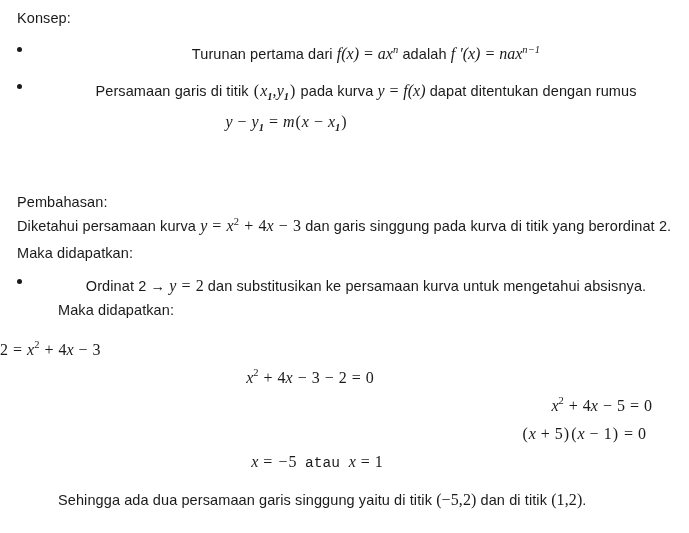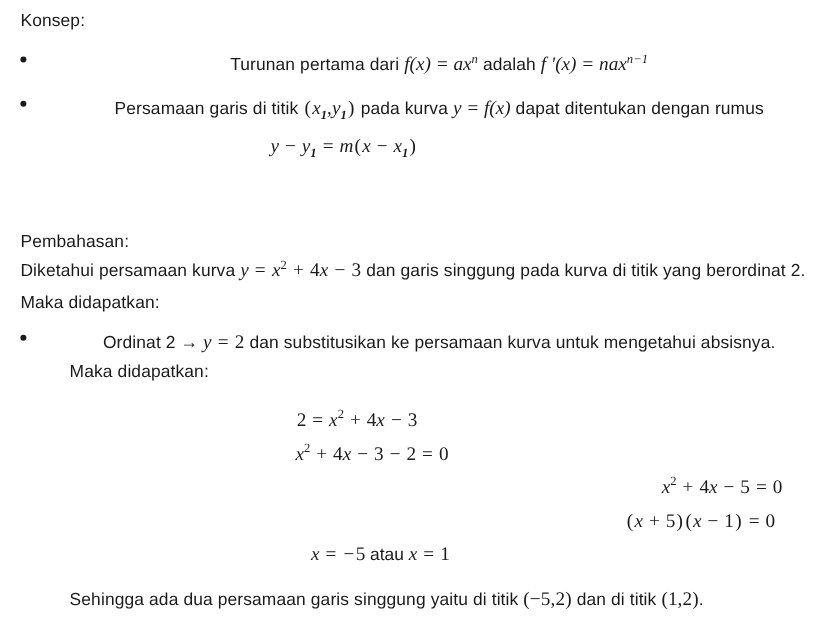--- a/index.html
+++ b/index.html
@@ -111,21 +111,21 @@
   
   #konsep         { left: 17px;  top: 8px; }
   #b1             { left: 17px;  top: 40px;  width: 655px; }
   #b2             { left: 17px;  top: 77px;  width: 655px; }
   #formula1       { left: 0;     top: 112px; width: 573px; text-align: center; }
   #dengan         { left: 58px;  top: 145px; }
   #pembahasan     { left: 17px;  top: 192px; }
   #diketahui      { left: 17px;  top: 212px; width: 655px; }
   #b3             { left: 17px;  top: 272px; width: 655px; }
   #maka           { left: 58px;  top: 300px; }
-  #eq1            { left: 0;     top: 340px; width: 595px; text-align: center; }
+  #eq1            { left: 0;     top: 340px; width: 595px; }
   #eq2            { left: 0;     top: 368px; width: 620px; text-align: center; }
   #eq3            { left: 0;     top: 396px; width: 652px; text-align: right; }
   #eq4            { left: 0;     top: 424px; width: 646px; text-align: right; }
   #eq5            { left: 0;     top: 452px; width: 634px; text-align: center; }
   #sehingga       { left: 58px;  top: 490px; }
 </style>
 </head>
 <body>
 
 <div class="page">
@@ -168,18 +168,18 @@
 
   <div class="eqline" id="eq3">
     <span class="m">x</span><sup class="msn">2</sup><span class="mop"> + </span><span class="mn">4</span><span class="m">x</span><span class="mop"> − </span><span class="mn">5</span><span class="mop"> = </span><span class="mn">0</span>
   </div>
 
   <div class="eqline" id="eq4">
     <span class="mop">(</span><span class="m">x</span><span class="mop"> + </span><span class="mn">5</span><span class="mop">)</span><span class="mop">(</span><span class="m">x</span><span class="mop"> − </span><span class="mn">1</span><span class="mop">)</span><span class="mop"> = </span><span class="mn">0</span>
   </div>
 
   <div class="eqline" id="eq5">
-    <span class="m">x</span><span class="mop"> = </span><span class="mop">−</span><span class="mn">5</span><span style="font-family:Liberation Sans, sans-serif;font-size:14.5px;"> atau </span><span class="m">x</span><span class="mop"> = </span><span class="mn">1</span>
+    <span class="m">x</span><span class="mop"> = </span><span class="mop">−</span><span class="mn">5</span><span style="font-family:Liberation Mono, monospace;font-size:14.5px;"> atau </span><span class="m">x</span><span class="mop"> = </span><span class="mn">1</span>
   </div>
 
   <div class="line" id="sehingga"><span>Sehingga ada dua persamaan garis singgung yaitu di titik </span><span class="mn">(−5,2)</span><span> dan di titik </span><span class="mn">(1,2)</span><span>.</span></div>
 
 </div>
 
 </body></html>

